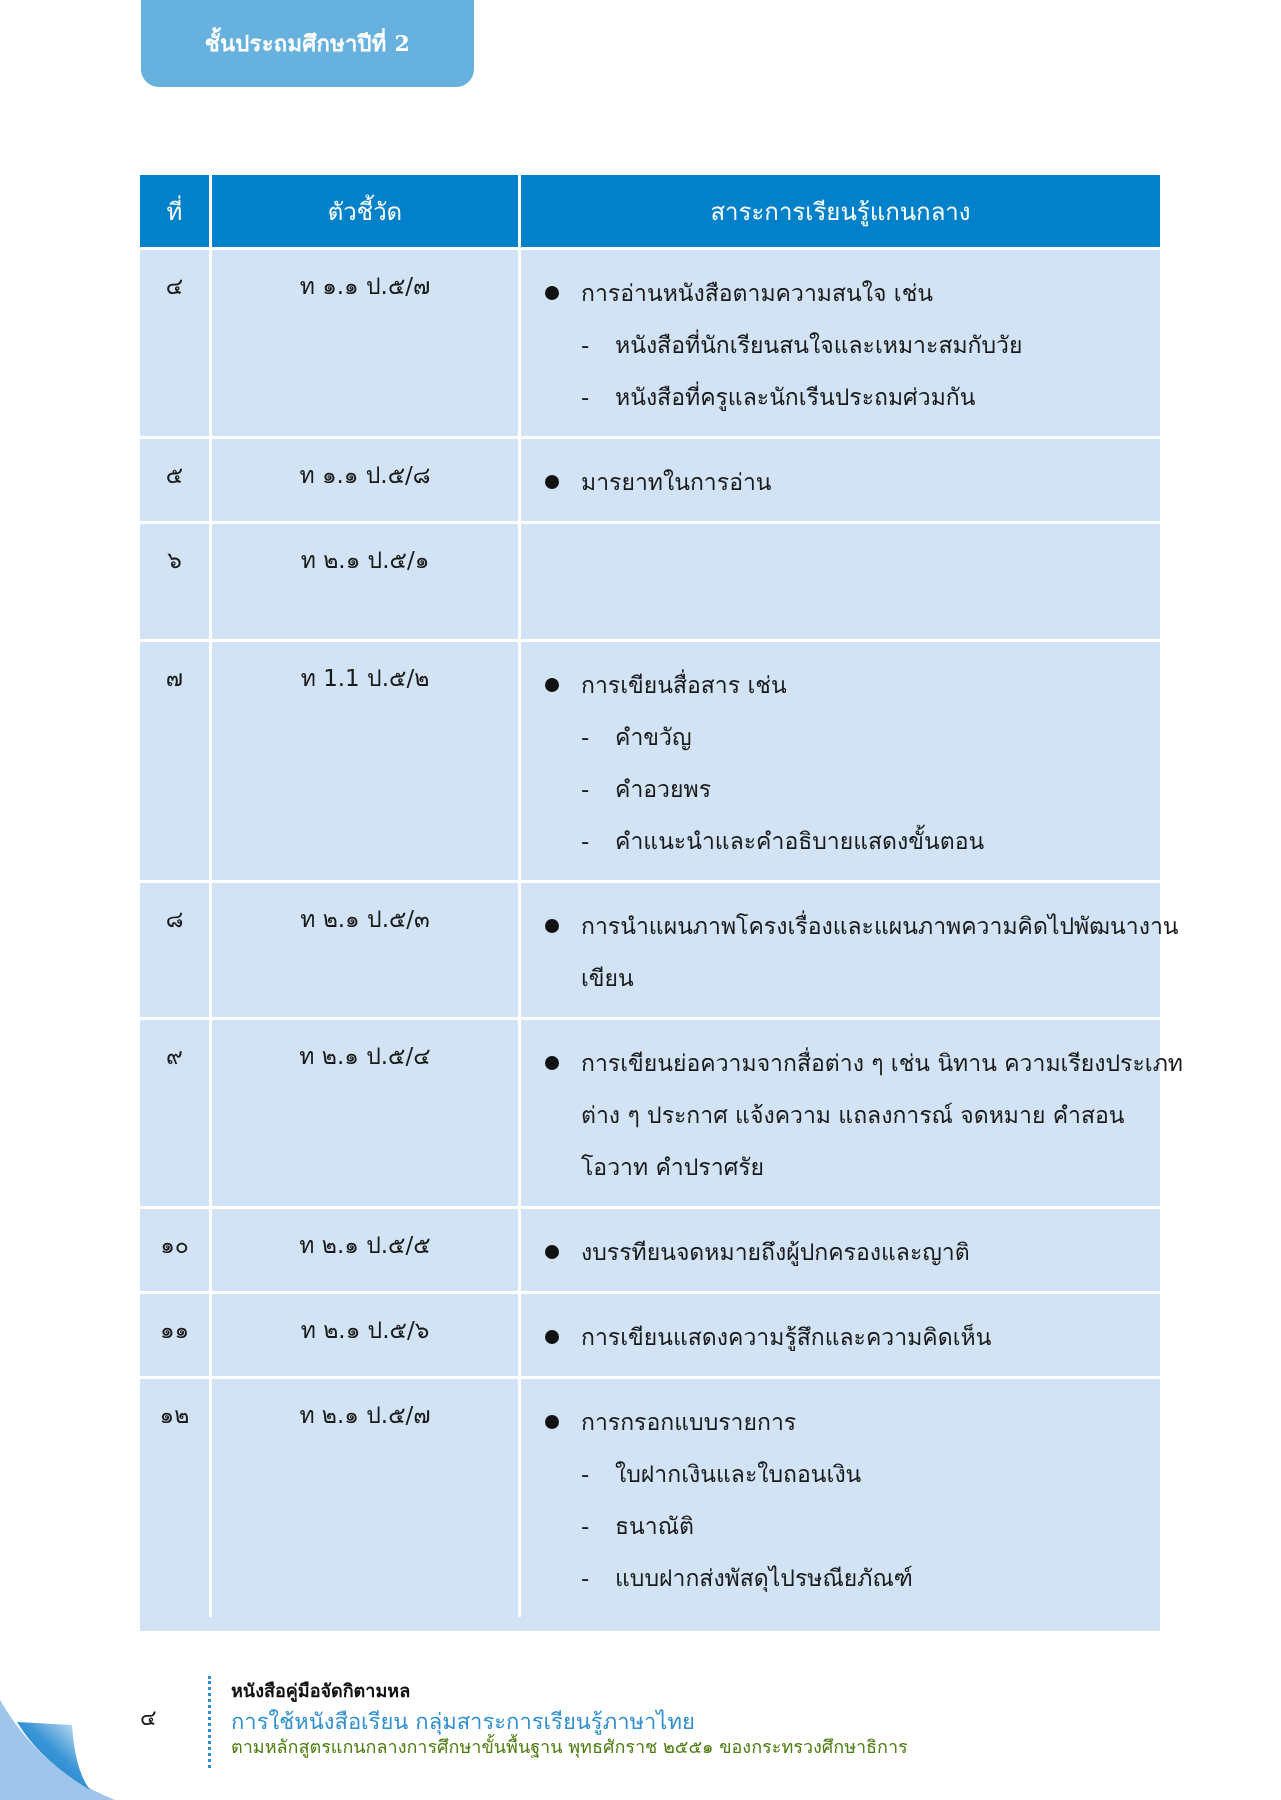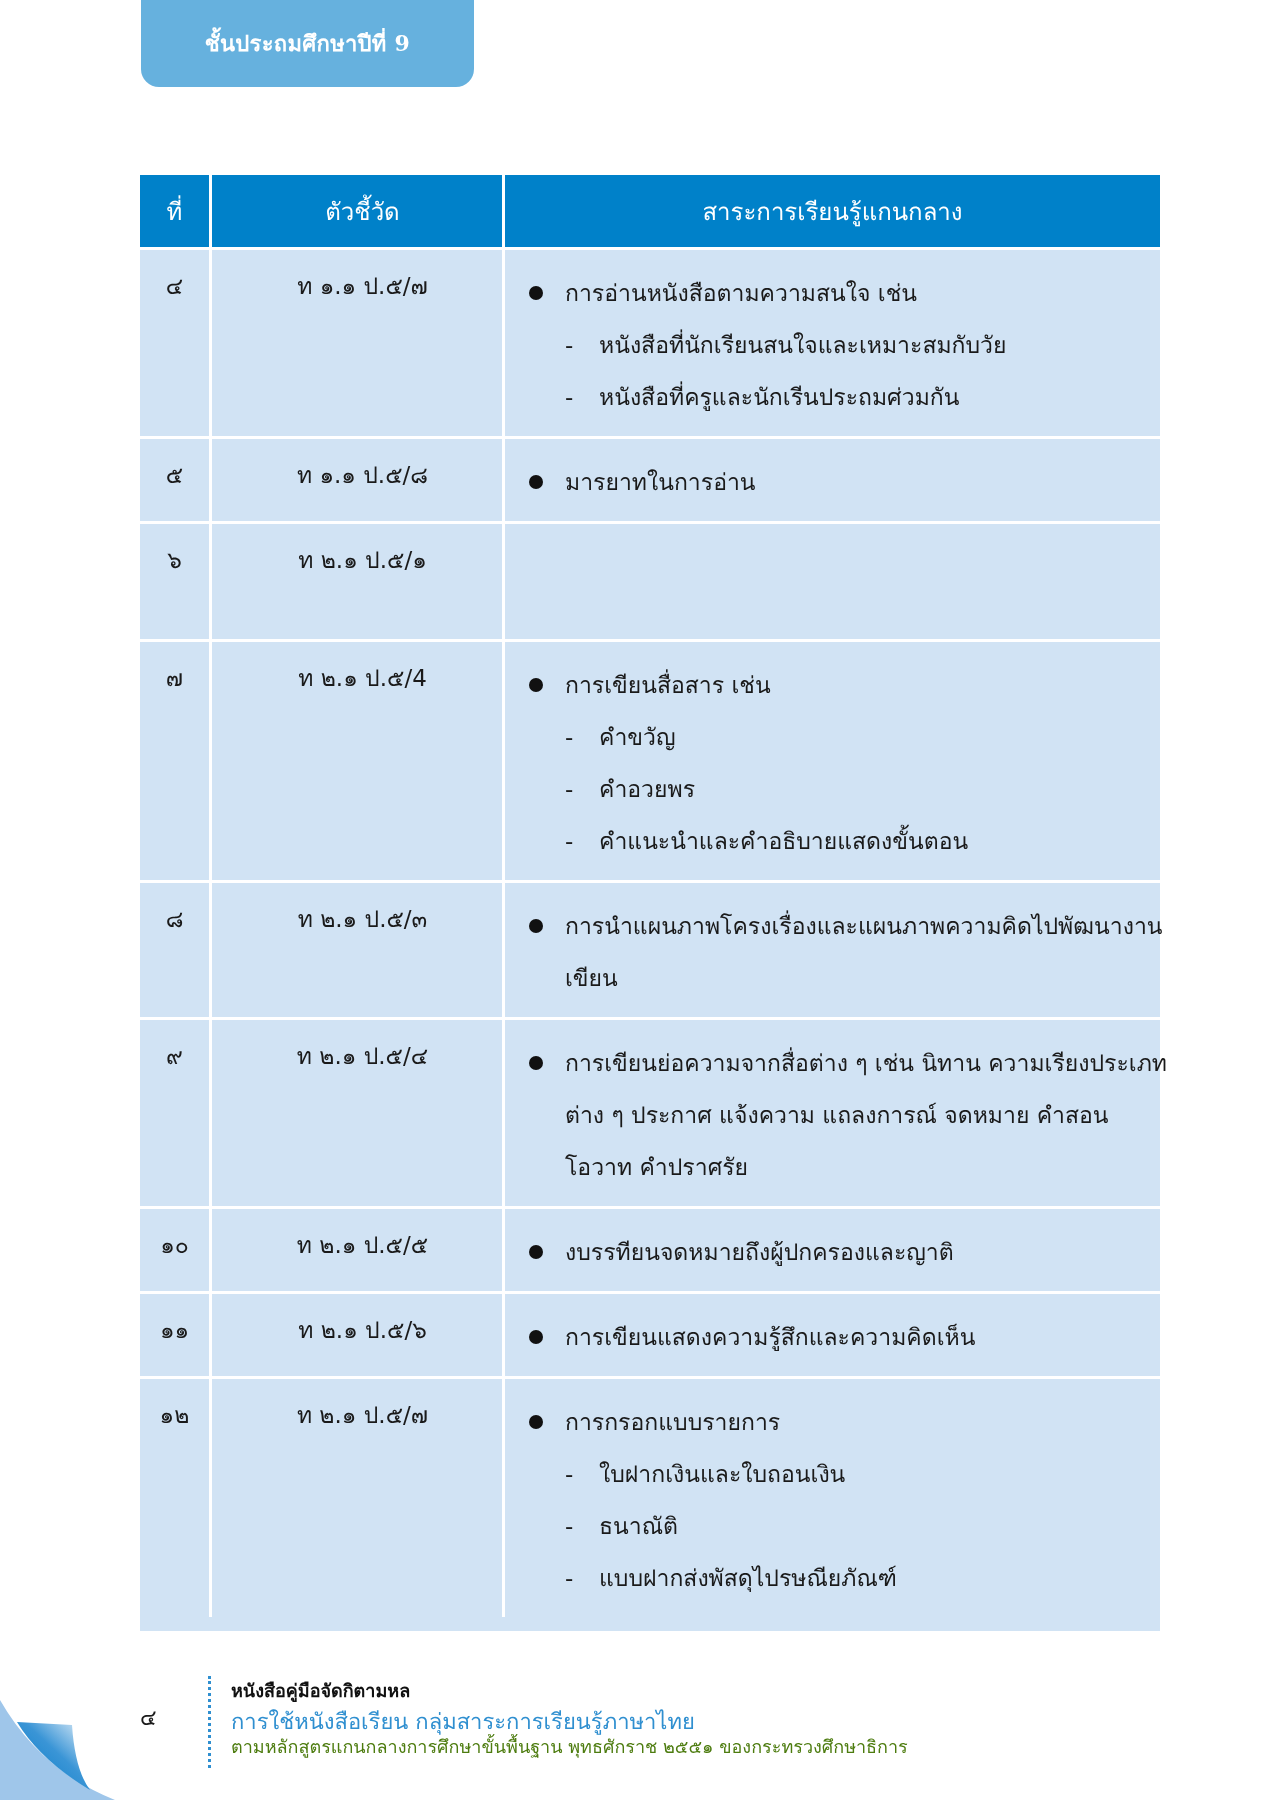--- a/index.html
+++ b/index.html
@@ -6,21 +6,21 @@
   body { width:1281px; height:1800px; position:relative; background:#ffffff; overflow:hidden;
          font-family:"DejaVu Sans", sans-serif; color:#1a1a1a; }
   .tab { position:absolute; left:141px; top:0; width:333px; height:87px; background:#66b1de;
          border-radius:0 0 18px 18px; display:flex; align-items:center; justify-content:center; }
   .tab span { color:#ffffff; font-family:"DejaVu Serif", serif; font-weight:bold; font-size:22px; letter-spacing:0.3px; }
 
   .table { position:absolute; left:140px; top:175px; width:1020px; }
   .hdr { display:flex; height:72px; background:#0081c9; color:#fff; }
   .hdr div { display:flex; align-items:center; justify-content:center; font-size:24px; }
   .c1 { width:72px; flex:none; }
-  .c2 { width:282px; flex:none;margin-left:11px; }
+  .c2 { width:309px; flex:none; }
   .c3 { flex:1;border-radius:6px; }
   .hdr .c1, .hdr .c2 { border-right:3px solid #ffffff; box-sizing:border-box; }
   .row { display:flex; background:#d1e3f4; border-top:3px solid #ffffff; box-sizing:border-box; }
   .row .c1, .row .c2 { border-right:3px solid #ffffff; box-sizing:border-box; }
   .row .c1, .row .c2 { text-align:center; padding-top:18px; font-size:23px; }
   .row .c3 { padding:30px 0 0 24px; font-size:23px; position:relative; }
   .line { height:52px; line-height:26px; white-space:nowrap; }
   .bullet-dot { display:inline-block; width:14px; height:14px; background:#111; border-radius:50%;
                 vertical-align:middle; margin:0 22px 4px 0; }
   .dash { display:inline-block; width:34px; padding-left:36px; }
@@ -32,21 +32,21 @@
   .fl { position:absolute; left:231px; font-family:"DejaVu Serif", serif; white-space:nowrap; }
   .fl1 { top:6px; font-size:18px; font-weight:bold; color:#111; }
   .fl2 { top:34px; font-size:22px; color:#2f8fd0; }
   .fl3 { top:62px; font-size:18px; color:#4d7c0f; }
   .curl { position:absolute; left:0; top:1700px; width:200px; height:100px; }
 </style>
 </head>
 <body>
 
 <div class="tab">
-  <span>ชั้นประถมศึกษาปีที่ 9</span>
+  <span>ชั้นประถมศึกษาปีที่ 2</span>
 </div>
 
 <div class="table">
   <div class="hdr">
     <div class="c1">ที่</div>
     <div class="c2">ตัวชี้วัด</div>
     <div class="c3">สาระการเรียนรู้แกนกลาง</div>
   </div>
   <div id="rows">
       <div class="row" style="min-height: 170px;">
@@ -64,21 +64,21 @@
         <div class="c3">
           <div class="line"><span class="bullet-dot"></span><span>มารยาทในการอ่าน</span></div>
         </div>
       </div>
       <div class="row" style="min-height: 118px;">
         <div class="c1">๖</div>
         <div class="c2">ท ๒.๑ ป.๕/๑</div>
       </div>
       <div class="row" style="min-height: 222px;">
         <div class="c1">๗</div>
-        <div class="c2">ท ๒.๑ ป.๕/4</div>
+        <div class="c2">ท 1.1 ป.๕/๒</div>
         <div class="c3">
           <div class="line"><span class="bullet-dot"></span><span>การเขียนสื่อสาร เช่น</span></div>
           <div class="line"><span class="dash">-</span><span>คำขวัญ</span></div>
           <div class="line"><span class="dash">-</span><span>คำอวยพร</span></div>
           <div class="line"><span class="dash">-</span><span>คำแนะนำและคำอธิบายแสดงขั้นตอน</span></div>
         </div>
       </div>
       <div class="row" style="min-height: 118px;">
         <div class="c1">๘</div>
         <div class="c2">ท ๒.๑ ป.๕/๓</div>

